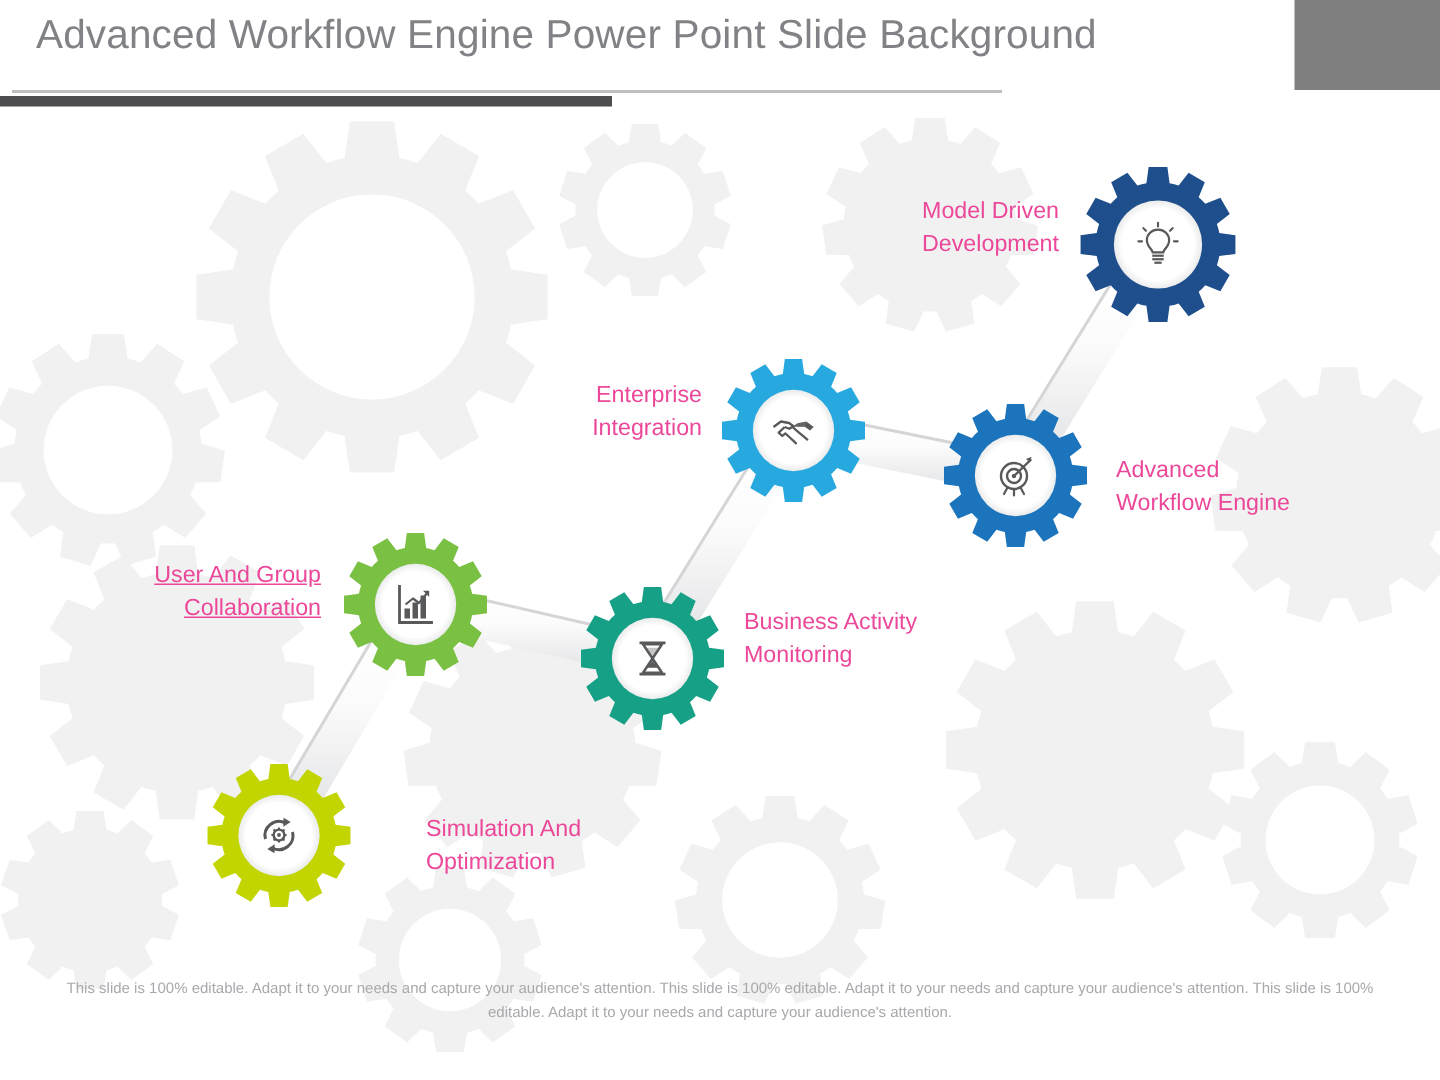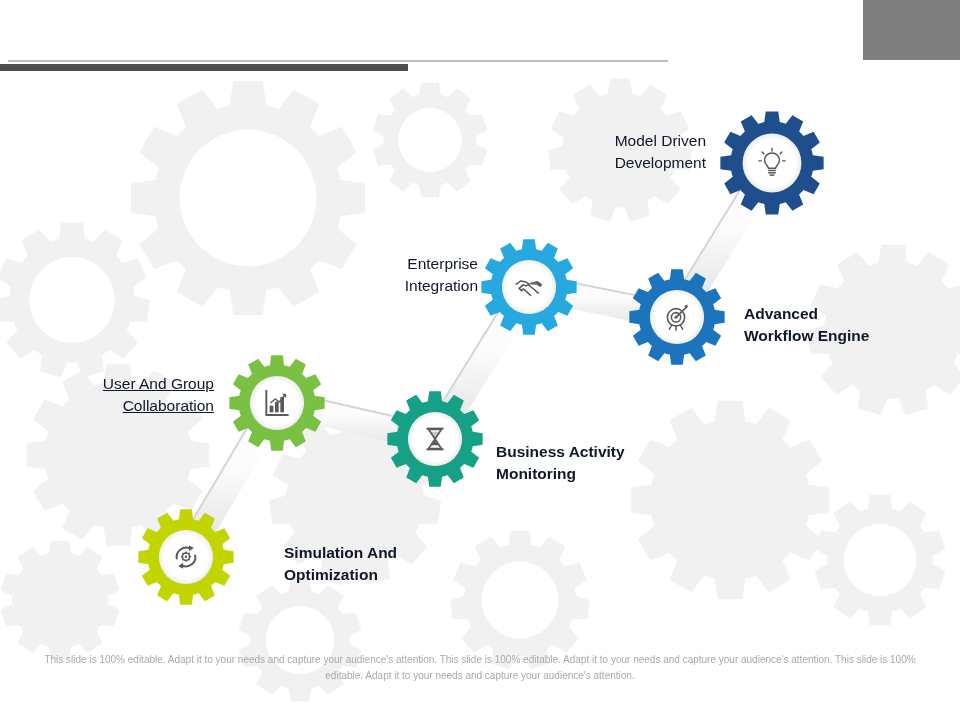--- a/index.html
+++ b/index.html
@@ -73,24 +73,24 @@
     height: 720px;
   }
   .gear-wrap {
     position: absolute;
     transform: translate(-50%, -50%);
   }
   .node-label {
     position: absolute;
     font-size: 15.5px;
     line-height: 1.42;
-    color: #0f172a;
+    color: #ec4899;
     white-space: pre-line;
   }
-  .label-right { text-align: left; font-weight: bold; }
+  .label-right { text-align: left; }
   .label-left  { text-align: right; }
 
   
   #footer-note {
     position: absolute;
     left: 28px;
     right: 28px;
     top: 652px;
     text-align: center;
     font-size: 10px;
@@ -232,41 +232,41 @@
         </svg><div style="position: absolute; left: 50%; top: 50%; transform: translate(-50%, -50%); display: flex;">
           <svg viewBox="0 0 48 48" width="32" height="32">
       <path d="M4 20.5l7.5-5.5 8 1.5 4.5 3.2-4.2 2.6-4.6-1.8" fill="none" stroke="#58595b" stroke-width="2.3" stroke-linejoin="round"></path>
       <path d="M44 20.5l-7.5-5.5-8.5 1.8-5.2 3.4" fill="#58595b" opacity="0.92"></path>
       <path d="M24 21.4l5.8 4.9 4.6 3.8 3.4 3" fill="none" stroke="#58595b" stroke-width="2.3" stroke-linecap="round" stroke-linejoin="round"></path>
       <path d="M15.2 20.5l-6 5.6 3.6 3.4 3-2.6" fill="none" stroke="#58595b" stroke-width="2.3" stroke-linejoin="round"></path>
       <path d="M16 27l4.3 4 3.4 3.2 2.8 2.6" fill="none" stroke="#58595b" stroke-width="2.3" stroke-linecap="round" stroke-linejoin="round"></path>
       <path d="M36.8 15.2l7.2 5.3-3.4 3.4-5-3.4z" fill="#58595b"></path>
           </svg>
         </div></div>
-      <div class="node-label label-left" style="left: 348px; top: 253px; width: 130px;">Enterprise
+      <div class="node-label label-left" style="left: 338px; top: 253px; width: 130px;">Enterprise
 Integration</div>
       <div class="gear-wrap" style="left: 435px; top: 439px; width: 96px; height: 96px;"><svg width="96" height="96" viewBox="-48 -48 96 96">
           <defs>
             <radialGradient id="gsh3" cx="50%" cy="50%" r="52%">
         <stop offset="78%" stop-color="#ffffff"></stop>
         <stop offset="100%" stop-color="#e6e7e8"></stop>
       </radialGradient>
           </defs>
           <path d="M-7.13,-37.73L-5.77,-47.65L5.77,-47.65L7.13,-37.73A38.400000000000006,38.400000000000006 0 0 1 12.69,-36.24L12.69,-36.24L18.83,-44.15L28.82,-38.38L25.04,-29.11A38.400000000000006,38.400000000000006 0 0 1 29.11,-25.04L29.11,-25.04L38.38,-28.82L44.15,-18.83L36.24,-12.69A38.400000000000006,38.400000000000006 0 0 1 37.73,-7.13L37.73,-7.13L47.65,-5.77L47.65,5.77L37.73,7.13A38.400000000000006,38.400000000000006 0 0 1 36.24,12.69L36.24,12.69L44.15,18.83L38.38,28.82L29.11,25.04A38.400000000000006,38.400000000000006 0 0 1 25.04,29.11L25.04,29.11L28.82,38.38L18.83,44.15L12.69,36.24A38.400000000000006,38.400000000000006 0 0 1 7.13,37.73L7.13,37.73L5.77,47.65L-5.77,47.65L-7.13,37.73A38.400000000000006,38.400000000000006 0 0 1 -12.69,36.24L-12.69,36.24L-18.83,44.15L-28.82,38.38L-25.04,29.11A38.400000000000006,38.400000000000006 0 0 1 -29.11,25.04L-29.11,25.04L-38.38,28.82L-44.15,18.83L-36.24,12.69A38.400000000000006,38.400000000000006 0 0 1 -37.73,7.13L-37.73,7.13L-47.65,5.77L-47.65,-5.77L-37.73,-7.13A38.400000000000006,38.400000000000006 0 0 1 -36.24,-12.69L-36.24,-12.69L-44.15,-18.83L-38.38,-28.82L-29.11,-25.04A38.400000000000006,38.400000000000006 0 0 1 -25.04,-29.11L-25.04,-29.11L-28.82,-38.38L-18.83,-44.15L-12.69,-36.24A38.400000000000006,38.400000000000006 0 0 1 -7.13,-37.73Z" fill="#16a085"></path>
           <circle r="27.1" fill="url(#gsh3)"></circle>
         </svg><div style="position: absolute; left: 50%; top: 50%; transform: translate(-50%, -50%); display: flex;">
           <svg viewBox="0 0 48 48" width="32" height="32">
       <rect x="11" y="7" width="26" height="2.8" fill="#58595b"></rect>
       <rect x="11" y="38.2" width="26" height="2.8" fill="#58595b"></rect>
       <path d="M14.5 9.8h19l-9.5 14.2 9.5 14.2h-19l9.5-14.2z" fill="none" stroke="#58595b" stroke-width="2.5" stroke-linejoin="round"></path>
       <path d="M18.2 33.2h11.6L24 26.4z" fill="#58595b"></path>
       <path d="M17.5 13.2h13L24 22z" fill="#58595b" opacity="0.35"></path>
           </svg>
         </div></div>
-      <div class="node-label label-right" style="left: 496px; top: 441px; width: 170px;">Business Activity
+      <div class="node-label label-right" style="left: 496px; top: 404px; width: 170px;">Business Activity
 Monitoring</div>
       <div class="gear-wrap" style="left: 277px; top: 403px; width: 96px; height: 96px;"><svg width="96" height="96" viewBox="-48 -48 96 96">
           <defs>
             <radialGradient id="gsh4" cx="50%" cy="50%" r="52%">
         <stop offset="78%" stop-color="#ffffff"></stop>
         <stop offset="100%" stop-color="#e6e7e8"></stop>
       </radialGradient>
           </defs>
           <path d="M-7.13,-37.73L-5.77,-47.65L5.77,-47.65L7.13,-37.73A38.400000000000006,38.400000000000006 0 0 1 12.69,-36.24L12.69,-36.24L18.83,-44.15L28.82,-38.38L25.04,-29.11A38.400000000000006,38.400000000000006 0 0 1 29.11,-25.04L29.11,-25.04L38.38,-28.82L44.15,-18.83L36.24,-12.69A38.400000000000006,38.400000000000006 0 0 1 37.73,-7.13L37.73,-7.13L47.65,-5.77L47.65,5.77L37.73,7.13A38.400000000000006,38.400000000000006 0 0 1 36.24,12.69L36.24,12.69L44.15,18.83L38.38,28.82L29.11,25.04A38.400000000000006,38.400000000000006 0 0 1 25.04,29.11L25.04,29.11L28.82,38.38L18.83,44.15L12.69,36.24A38.400000000000006,38.400000000000006 0 0 1 7.13,37.73L7.13,37.73L5.77,47.65L-5.77,47.65L-7.13,37.73A38.400000000000006,38.400000000000006 0 0 1 -12.69,36.24L-12.69,36.24L-18.83,44.15L-28.82,38.38L-25.04,29.11A38.400000000000006,38.400000000000006 0 0 1 -29.11,25.04L-29.11,25.04L-38.38,28.82L-44.15,18.83L-36.24,12.69A38.400000000000006,38.400000000000006 0 0 1 -37.73,7.13L-37.73,7.13L-47.65,5.77L-47.65,-5.77L-37.73,-7.13A38.400000000000006,38.400000000000006 0 0 1 -36.24,-12.69L-36.24,-12.69L-44.15,-18.83L-38.38,-28.82L-29.11,-25.04A38.400000000000006,38.400000000000006 0 0 1 -25.04,-29.11L-25.04,-29.11L-28.82,-38.38L-18.83,-44.15L-12.69,-36.24A38.400000000000006,38.400000000000006 0 0 1 -7.13,-37.73Z" fill="#7ac143"></path>
           <circle r="27.1" fill="url(#gsh4)"></circle>
@@ -310,19 +310,20 @@
           <line x1="5.4" y1="-5.4" x2="3.7" y2="-3.7"></line>
           <line x1="-3.7" y1="3.7" x2="-5.4" y2="5.4"></line>
         </g>
       </g>
           </svg>
         </div></div>
       <div class="node-label label-right" style="left: 252px; top: 542px; width: 160px; margin-left: 32px;">Simulation And
 Optimization</div>
     </div>
 
+  <div id="header-title">Advanced Workflow Engine Power Point Slide Background</div>
   <div id="header-gray-box"></div>
   <div id="header-rule-light"></div>
   <div id="header-rule-dark"></div>
 
   <div id="footer-note">This slide is 100% editable. Adapt it to your needs and capture your audience's attention. This slide is 100% editable. Adapt it to your needs and capture your audience's attention. This slide is 100% editable. Adapt it to your needs and capture your audience's attention.</div>
 
 </div>
 
 </body></html>

